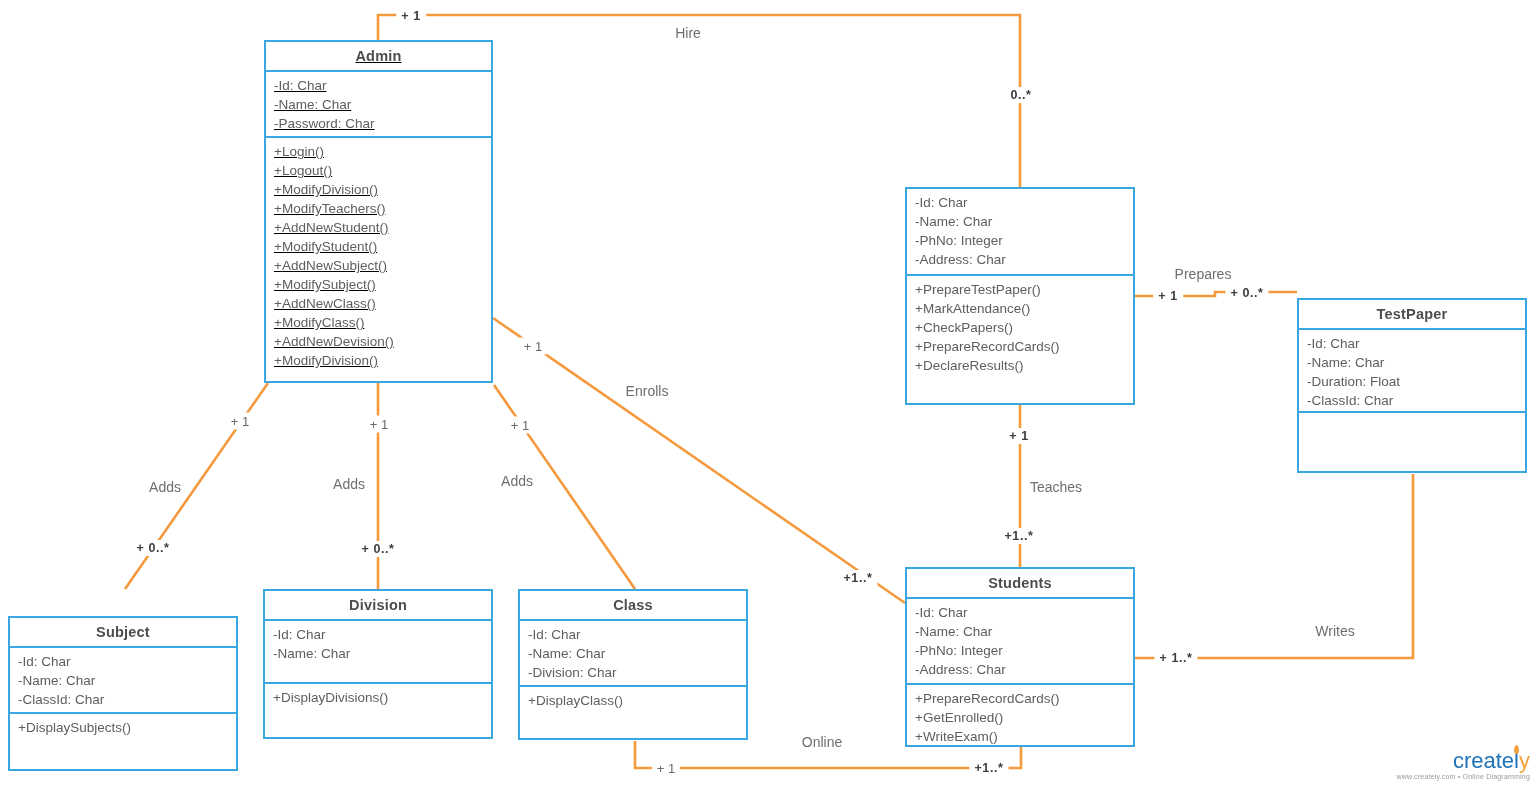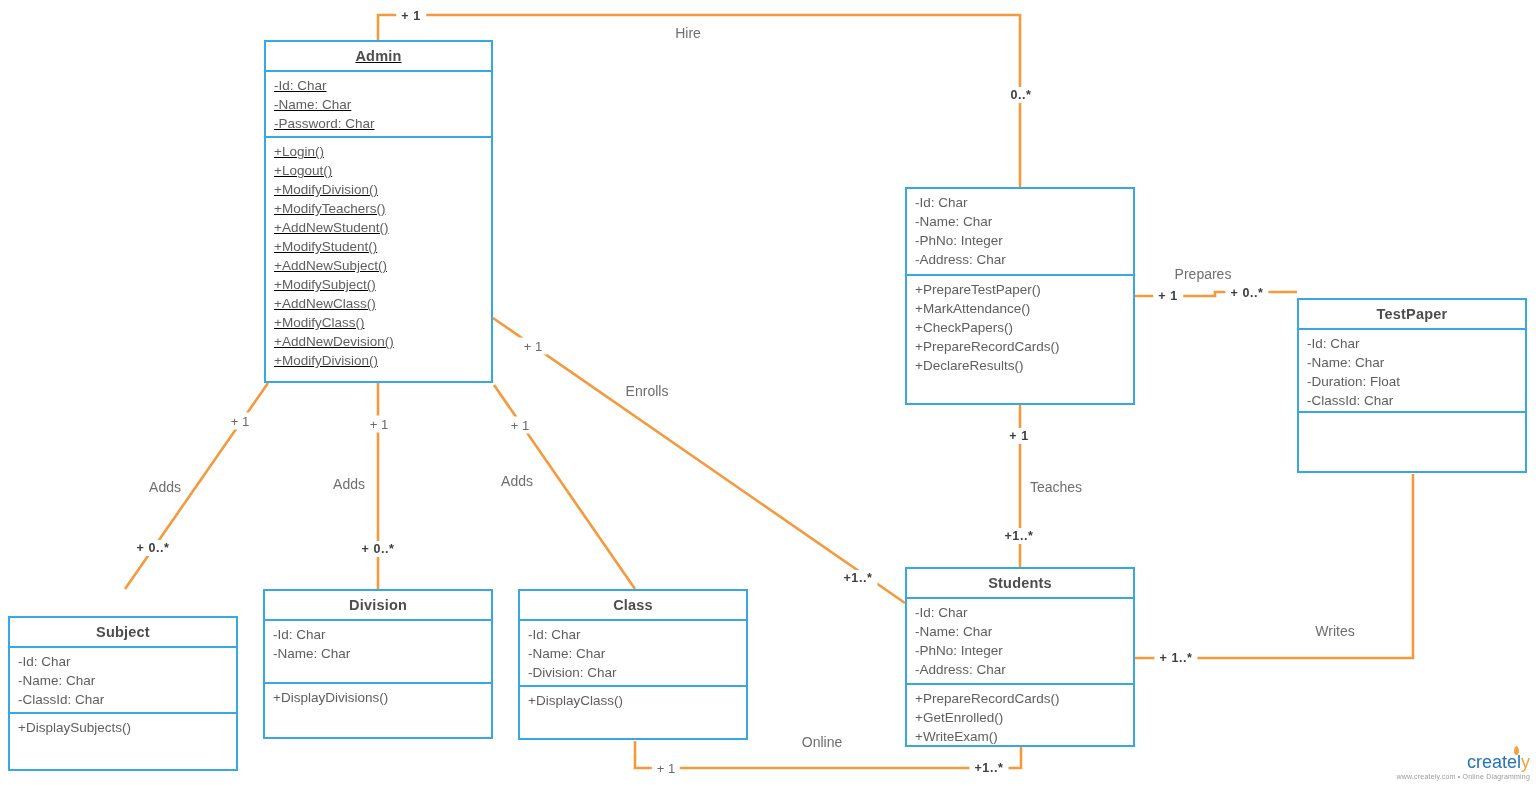--- a/index.html
+++ b/index.html
@@ -47,21 +47,21 @@
   .rlabel {
     position:absolute; transform:translate(-50%,-50%); background:#ffffff;
     padding:1px 5px; white-space:nowrap; z-index:2;
   }
   .verb { font-size:14px; color:#6e6e6e; }
   .mult { font-size:13px; color:#6a6a6a; }
   .mult.bold { font-weight:bold; color:#3d3d3d; font-size:12.5px; letter-spacing:.6px; }
 
   
   .logo { position:absolute; right:6px; bottom:6px; text-align:right; z-index:4; cursor:pointer; }
-  .logo-word { position:relative; display:inline-block; font-size:18px; line-height:18px;text-align:right; }
+  .logo-word { position:relative; display:inline-block; font-size:22px; line-height:18px;text-align:right; }
   .lw-blue   { color:#2173b8; }
   .lw-orange { color:#f6a13b; }
   .lw-drop {
     position:absolute; right:11px; top:-7px; width:5px; height:9px;
     background:#f6a13b; border-radius:50% 50% 50% 50% / 62% 62% 38% 38%;
   }
   .logo-tagline { font-size:7px; color:#9a9a9a; margin-top:1px; letter-spacing:.2px; }
 </style>
 </head>
 <body>

